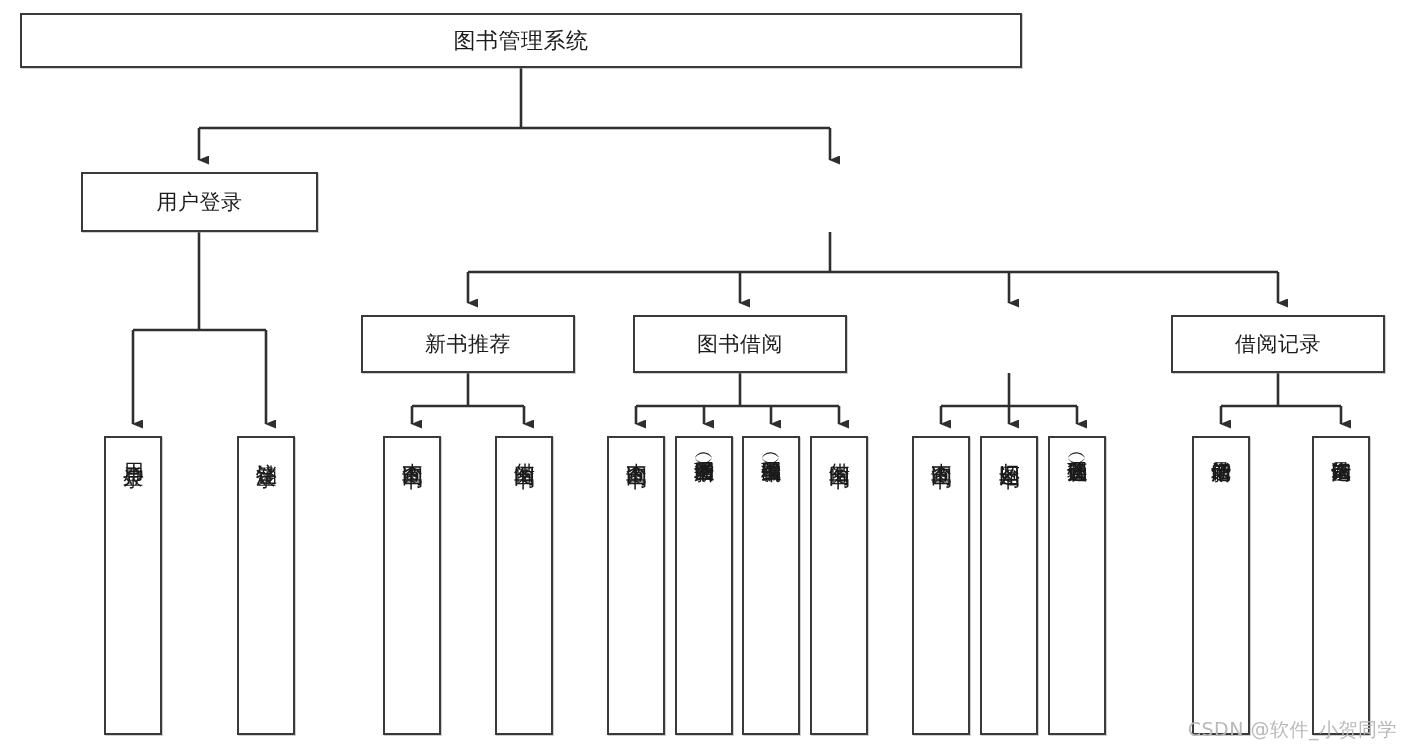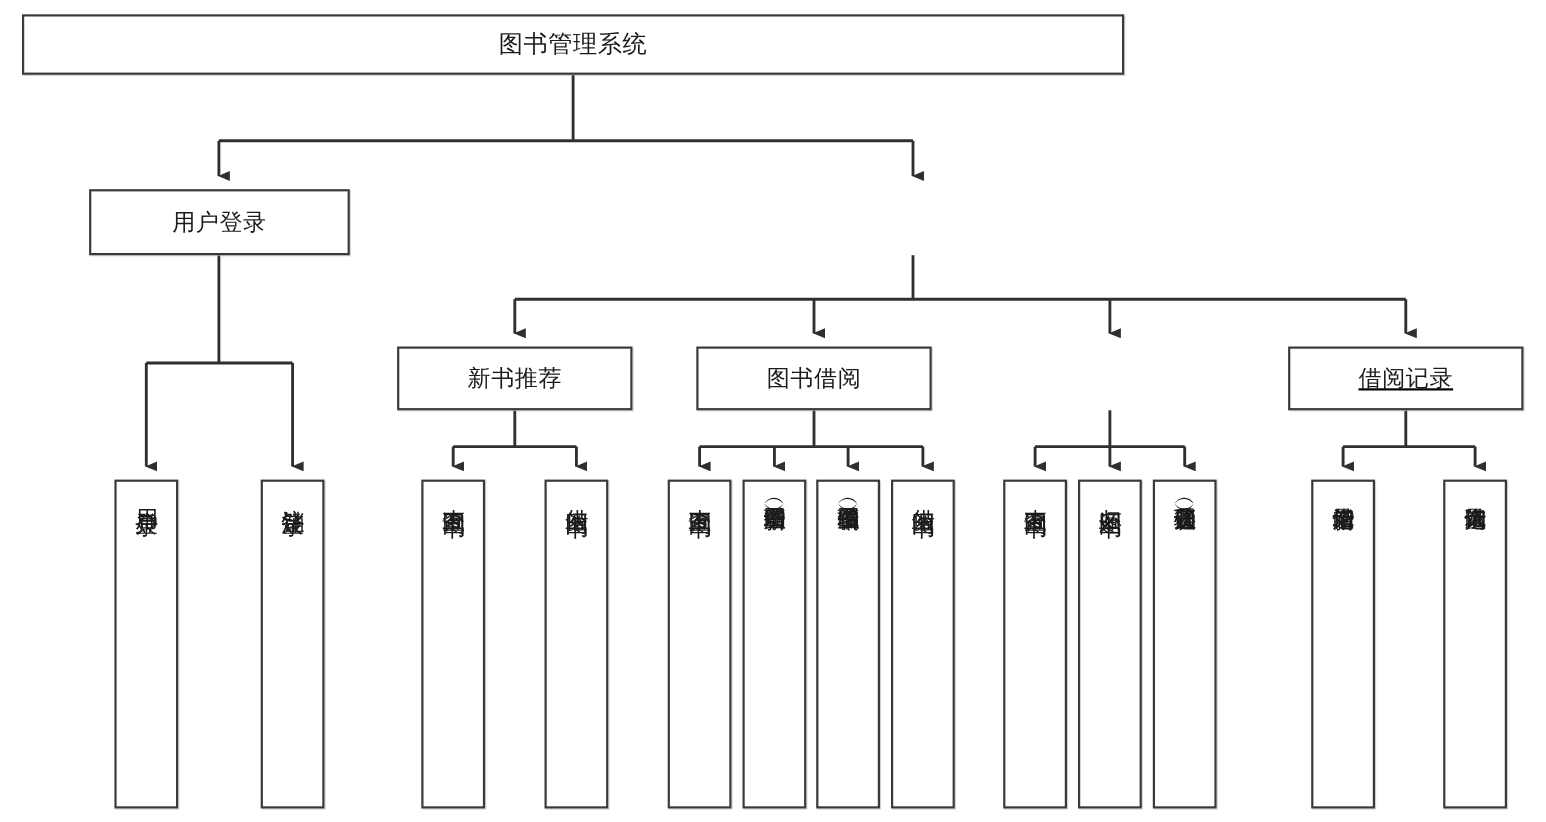--- a/index.html
+++ b/index.html
@@ -139,21 +139,21 @@
   <div class="node level1" style="left:81px; top:172px; width:237px; height:60px;">
     <span class="node-label">用户登录</span>
   </div>
 
   <div class="node level2" style="left:361px; top:315px; width:214px; height:58px;">
     <span class="node-label">新书推荐</span>
   </div>
   <div class="node level2" style="left:633px; top:315px; width:214px; height:58px;">
     <span class="node-label">图书借阅</span>
   </div>
-  <div class="node level2" style="left:1171px; top:315px; width:214px; height:58px;text-decoration:underline;">
+  <div class="node level2" style="left:1171px; top:315px; width:214px; height:58px;">
     <span class="node-label">借阅记录</span>
   </div>
 
   <div class="node leaf" style="left:104px; top:436px; width:58px; height:299px;">
     <span class="node-label">用户登录</span>
   </div>
   <div class="node leaf" style="left:237px; top:436px; width:58px; height:299px;">
     <span class="node-label">注销登录</span>
   </div>
 
@@ -187,14 +187,15 @@
     <span class="node-label">确认归还（管理员）</span>
   </div>
 
   <div class="node leaf tall-text" style="left:1192px; top:436px; width:58px; height:299px;">
     <span class="node-label">新增借阅记录</span>
   </div>
   <div class="node leaf tall-text" style="left:1312px; top:436px; width:58px; height:299px;">
     <span class="node-label">查询借阅记录</span>
   </div>
 
+  <div id="watermark">CSDN @软件_小贺同学</div>
 
 </div>
 
 </body></html>

